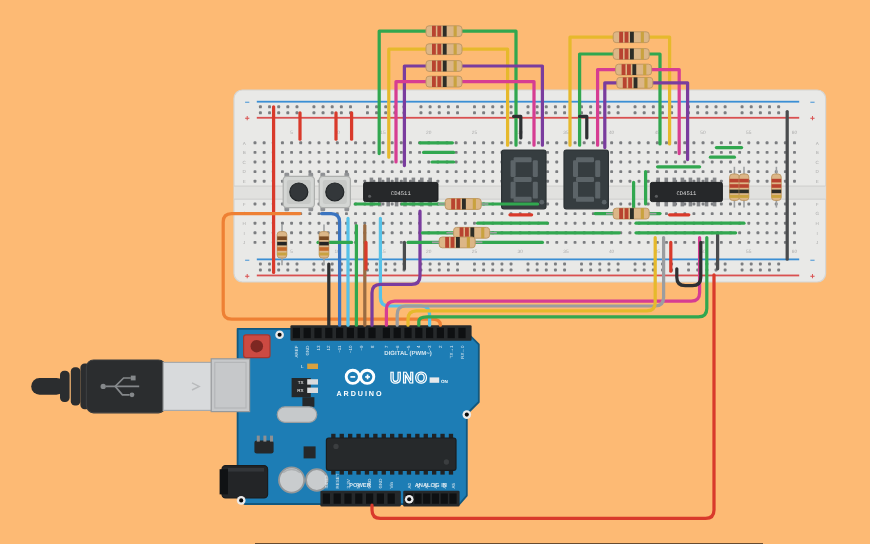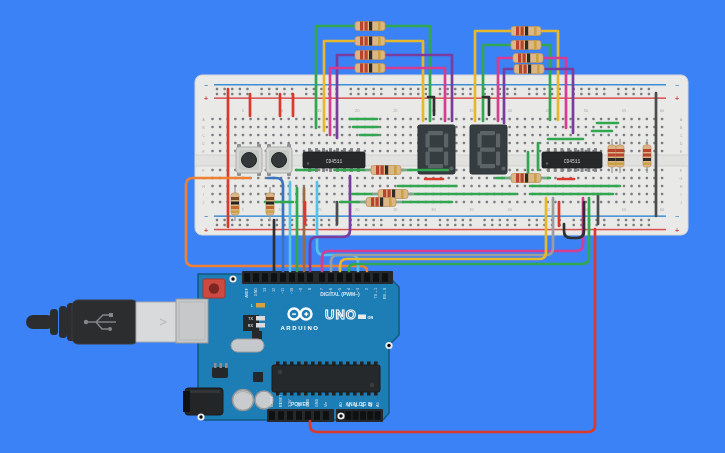--- a/index.html
+++ b/index.html
@@ -1,16 +1,16 @@
 <!DOCTYPE html>
 <html><head>
 <meta charset="utf-8">
 <style>
   html,body{margin:0;padding:0;background:#000;}
-  .stage{position:relative;width:725px;height:453px;background:#3b82f6;overflow:hidden;}
+  .stage{position:relative;width:725px;height:453px;background:#fdba74;overflow:hidden;}
   svg{display:block;}
   text{font-family:"Liberation Sans",sans-serif;}
   .mono{font-family:"Liberation Mono",monospace;}
   .ard-lbl{fill:#d5e6f0;font-weight:bold;}
   .uno-outline{fill:none;stroke:#ffffff;stroke-width:1;font-weight:bold;letter-spacing:1px;}
   .brand{fill:#ffffff;font-weight:bold;letter-spacing:1.6px;}
 </style>
 </head>
 <body>
 

